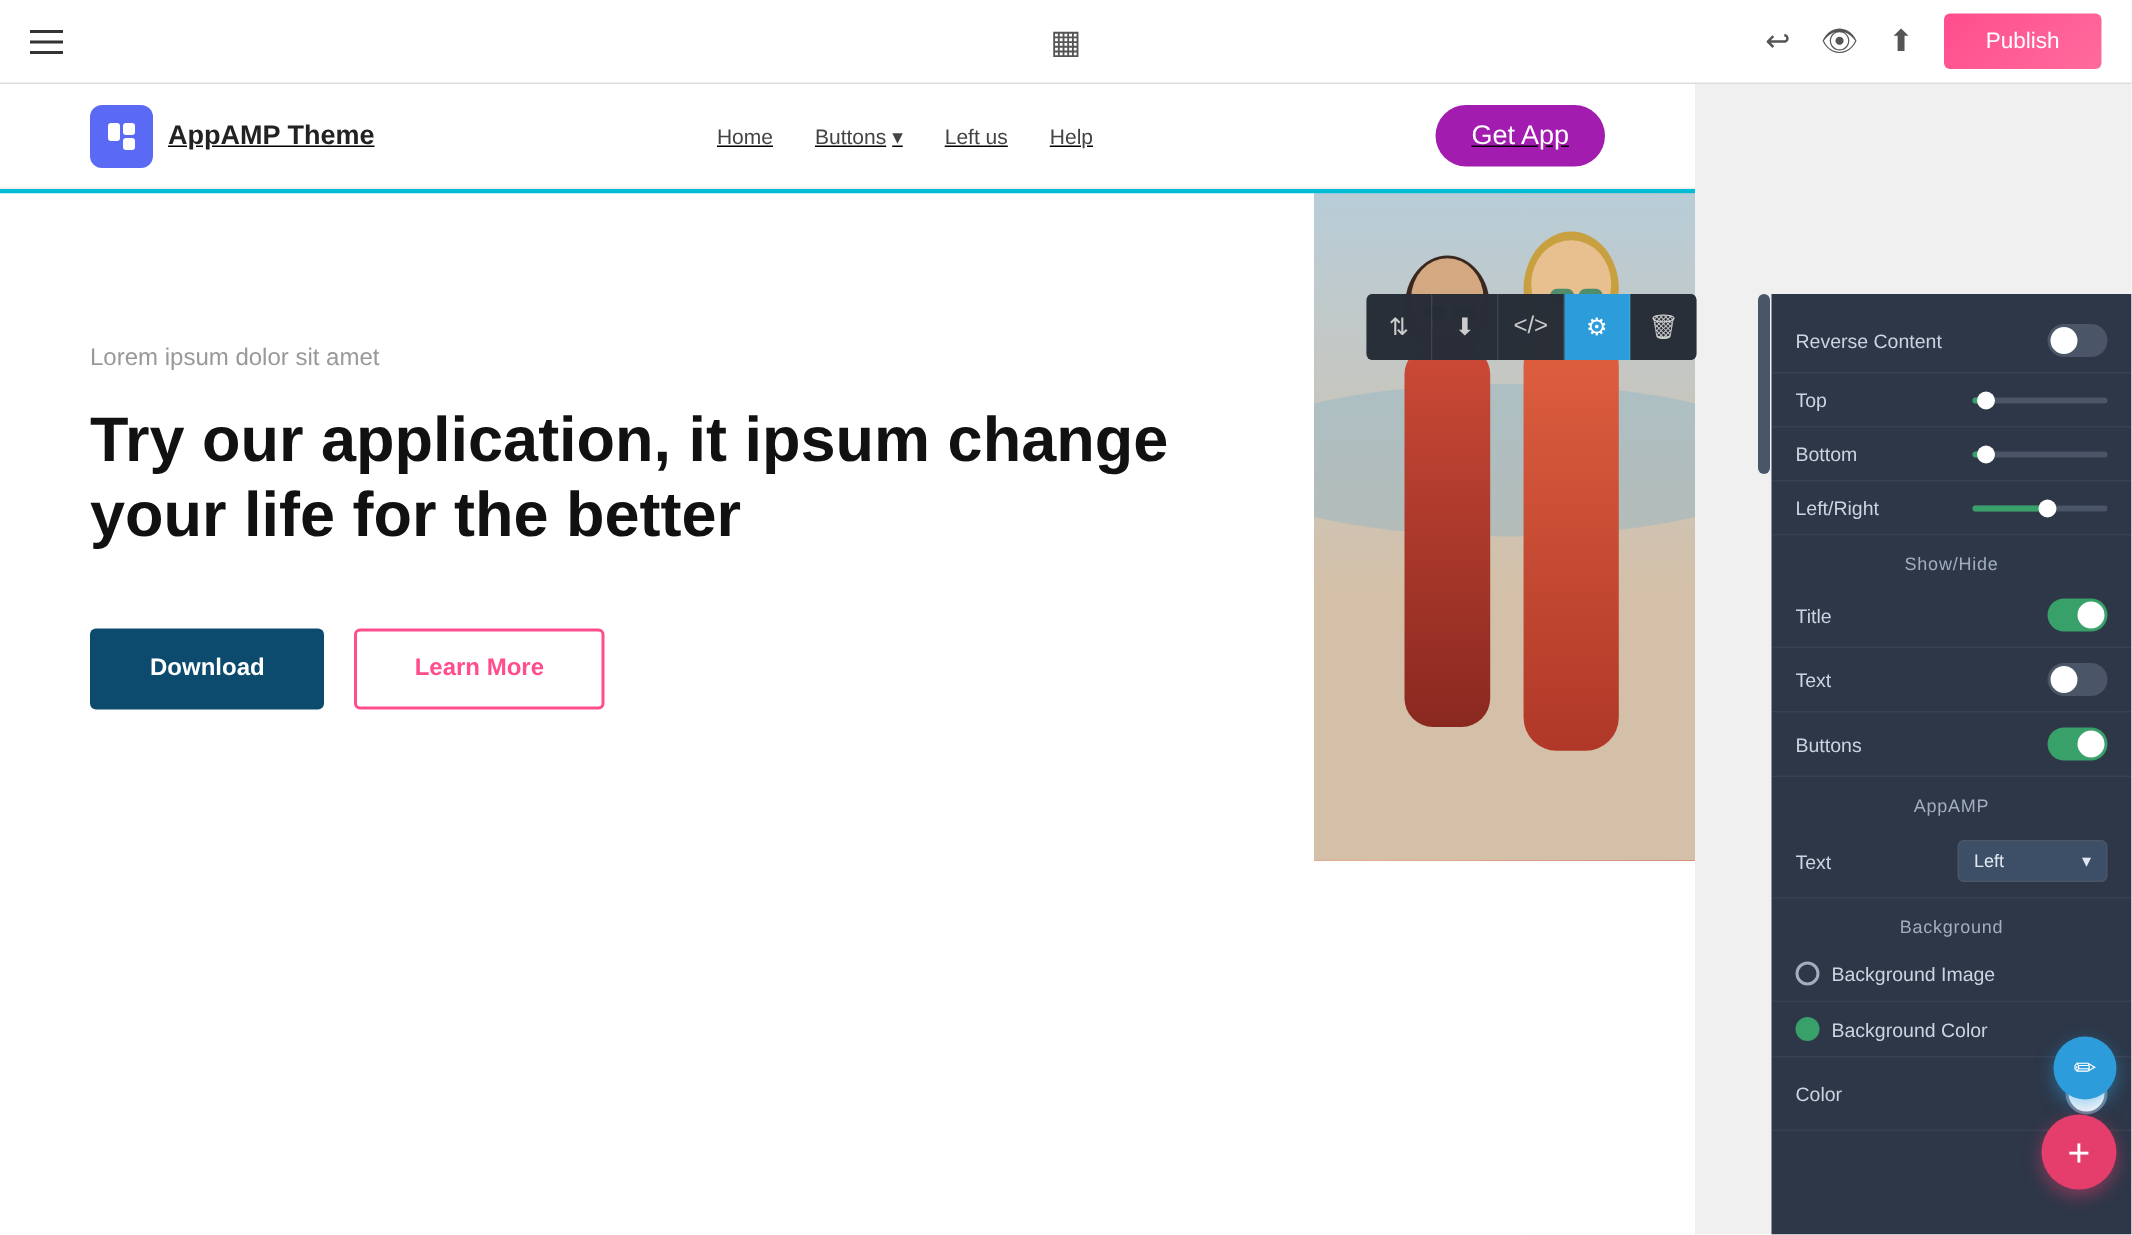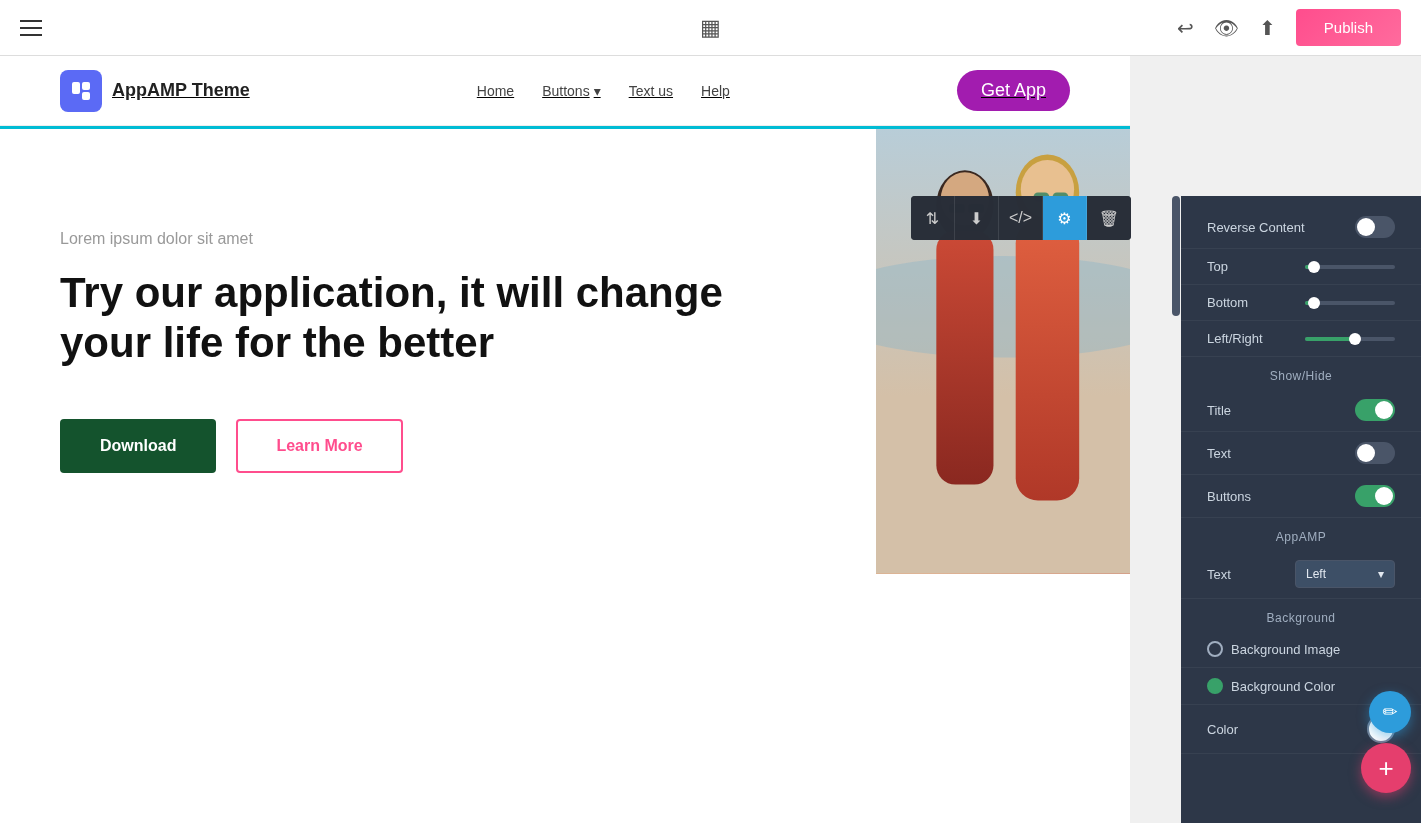--- a/index.html
+++ b/index.html
@@ -96,21 +96,21 @@
       padding: 60px 60px;
       display: flex;
       flex-direction: column;
       justify-content: center;
       background: #fff;
     }
     .hero-subtitle { font-size: 16px; color: #999; margin-bottom: 20px; }
     .hero-title { font-size: 42px; font-weight: 800; color: #111; line-height: 1.2; margin-bottom: 50px; }
     .hero-buttons { display: flex; gap: 20px; }
     .btn-download {
-      background: #14532d;
+      background: #0c4a6e;
       color: #fff;
       border: none;
       padding: 18px 40px;
       font-size: 16px;
       font-weight: 600;
       border-radius: 4px;
       cursor: pointer;
     }
     .btn-learn-more {
       background: transparent;
@@ -184,21 +184,21 @@
       z-index: 150;
       padding: 10px 0;
     }
     .settings-panel::-webkit-scrollbar { width: 4px; }
     .settings-panel::-webkit-scrollbar-thumb { background: #4a5568; }
 
     .panel-row {
       display: flex;
       align-items: center;
       justify-content: space-between;
-      padding: 10px 26px;
+      padding: 10px 16px;
       border-bottom: 1px solid rgba(255,255,255,0.05);
     }
     .panel-row-label { font-size: 13px; color: #cbd5e0; }
     .panel-section-title {
       text-align: center;
       font-size: 12px;
       color: #a0aec0;
       padding: 12px 0 6px;
       letter-spacing: 0.5px;
     }
@@ -375,31 +375,31 @@
           </svg>
         </div>
         <span class="logo-text">AppAMP Theme</span>
       </div>
       <div class="preview-nav-links">
         <a class="nav-link">Home</a>
         <div class="nav-link nav-link-features">
           <span>Buttons</span>
           <span>▾</span>
         </div>
-        <a class="nav-link">Text us</a>
+        <a class="nav-link">Left us</a>
         <a class="nav-link">Help</a>
       </div>
       <button class="get-app-btn">Get App</button>
     </div>
 
     <div class="hero-section-wrapper">
       <div class="hero-section">
         <div class="hero-left">
           <p class="hero-subtitle">Lorem ipsum dolor sit amet</p>
-          <h1 class="hero-title">Try our application, it will change your life for the better</h1>
+          <h1 class="hero-title">Try our application, it ipsum change your life for the better</h1>
           <div class="hero-buttons">
             <button class="btn-download">Download</button>
             <button class="btn-learn-more">Learn More</button>
           </div>
         </div>
         <div class="hero-right">
           <div class="hero-right-image">
 
             <svg width="100%" height="100%" viewBox="0 0 400 700" preserveAspectRatio="xMidYMid slice" xmlns="http://www.w3.org/2000/svg">
               <defs>

